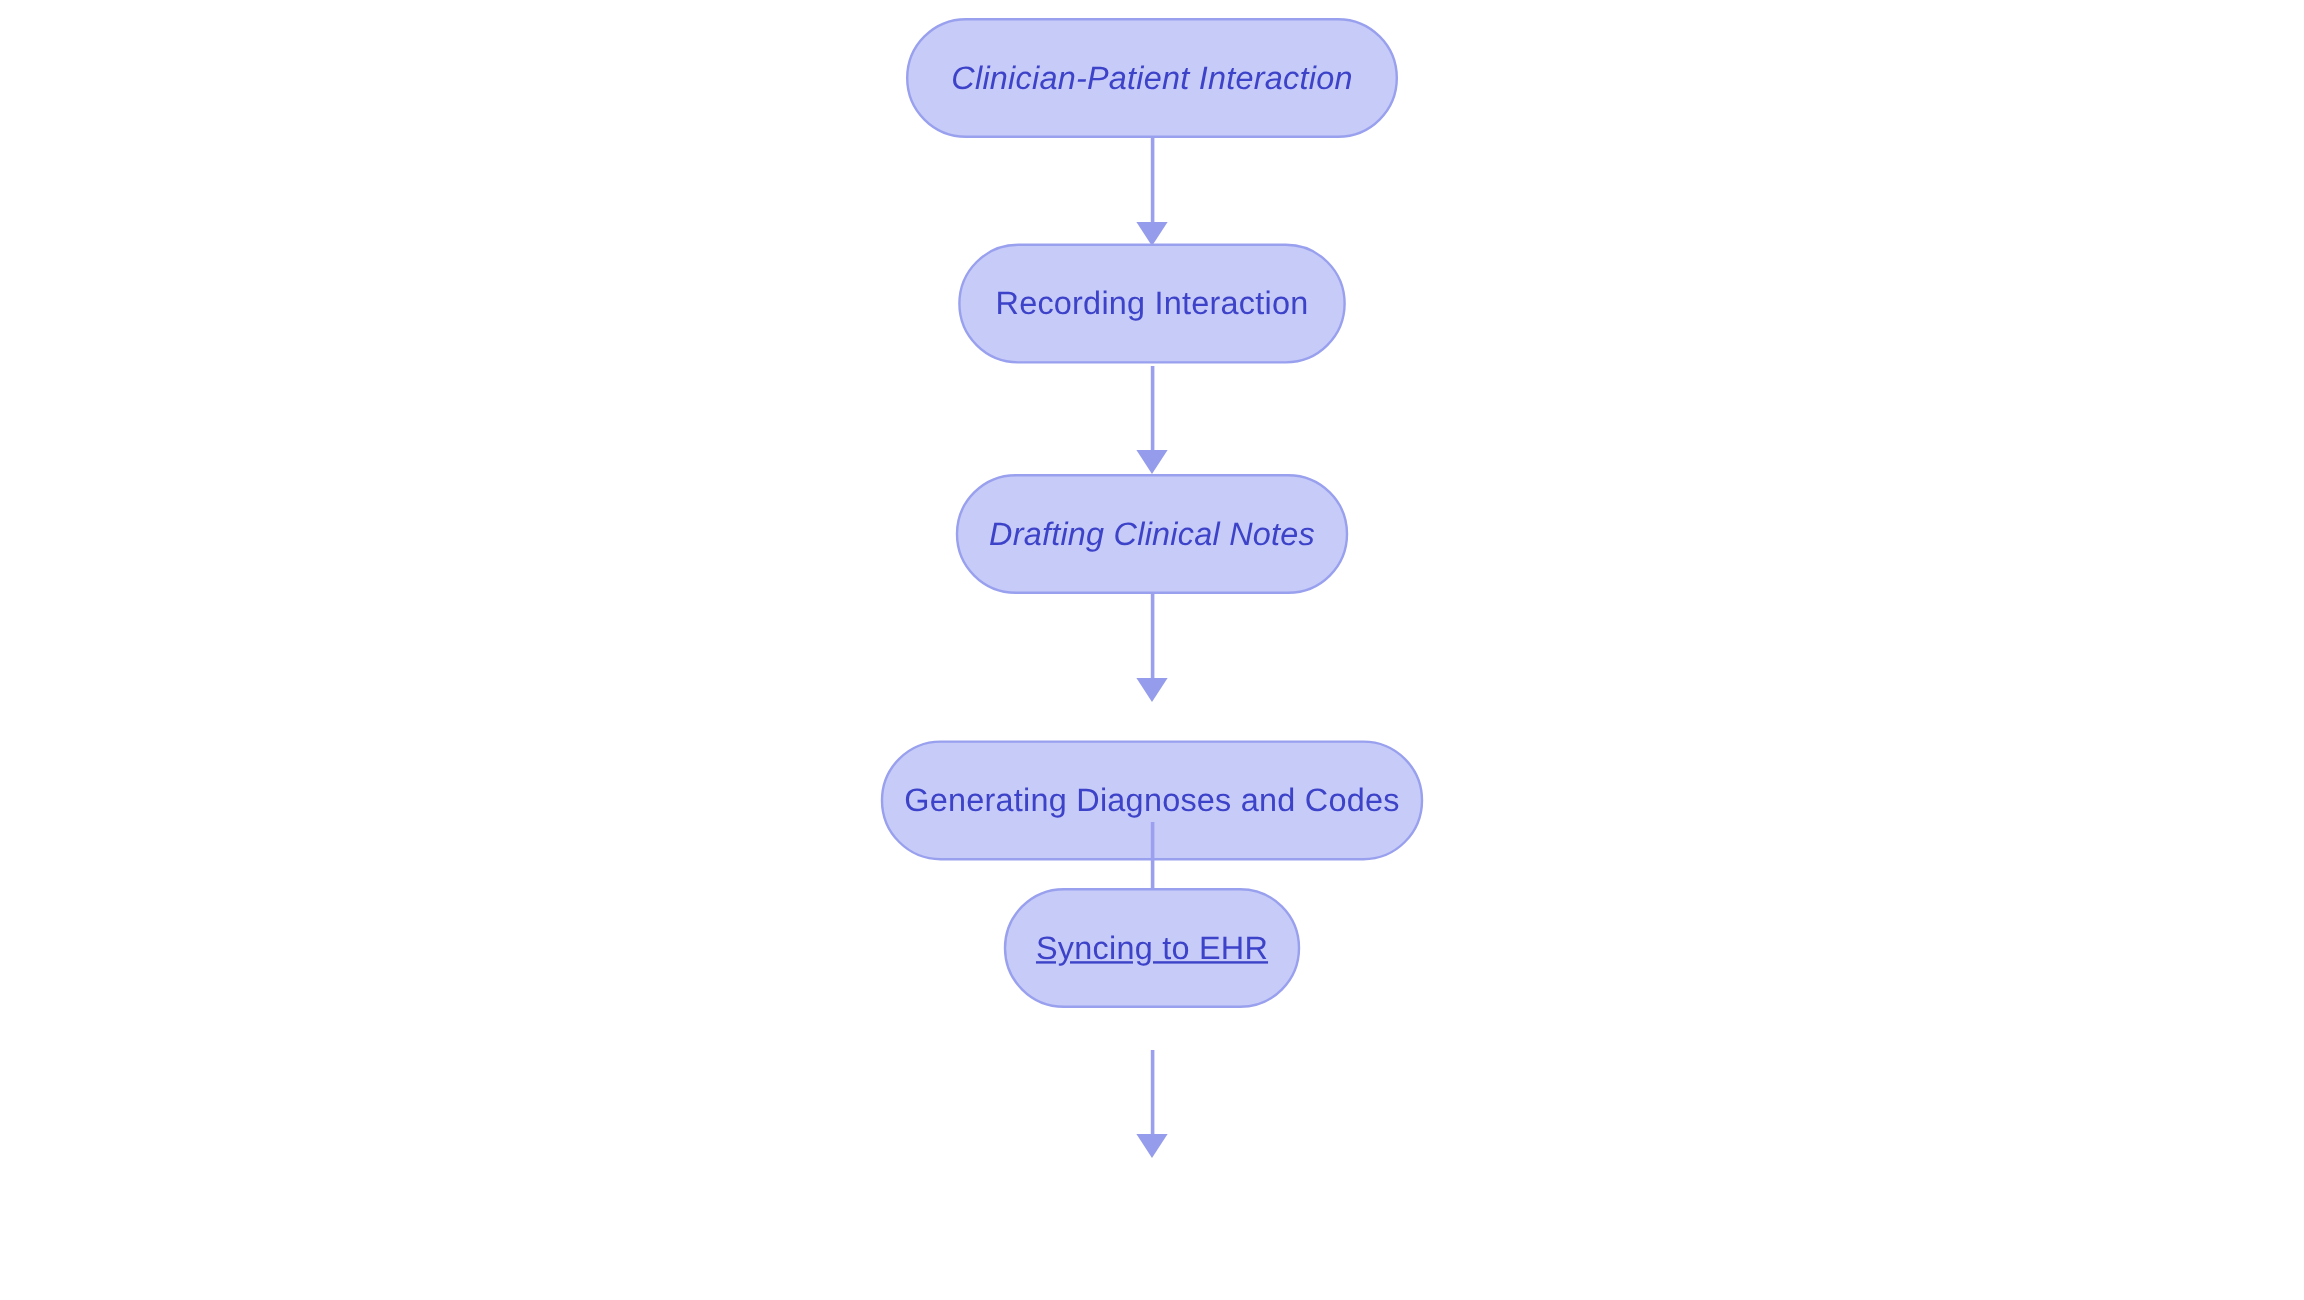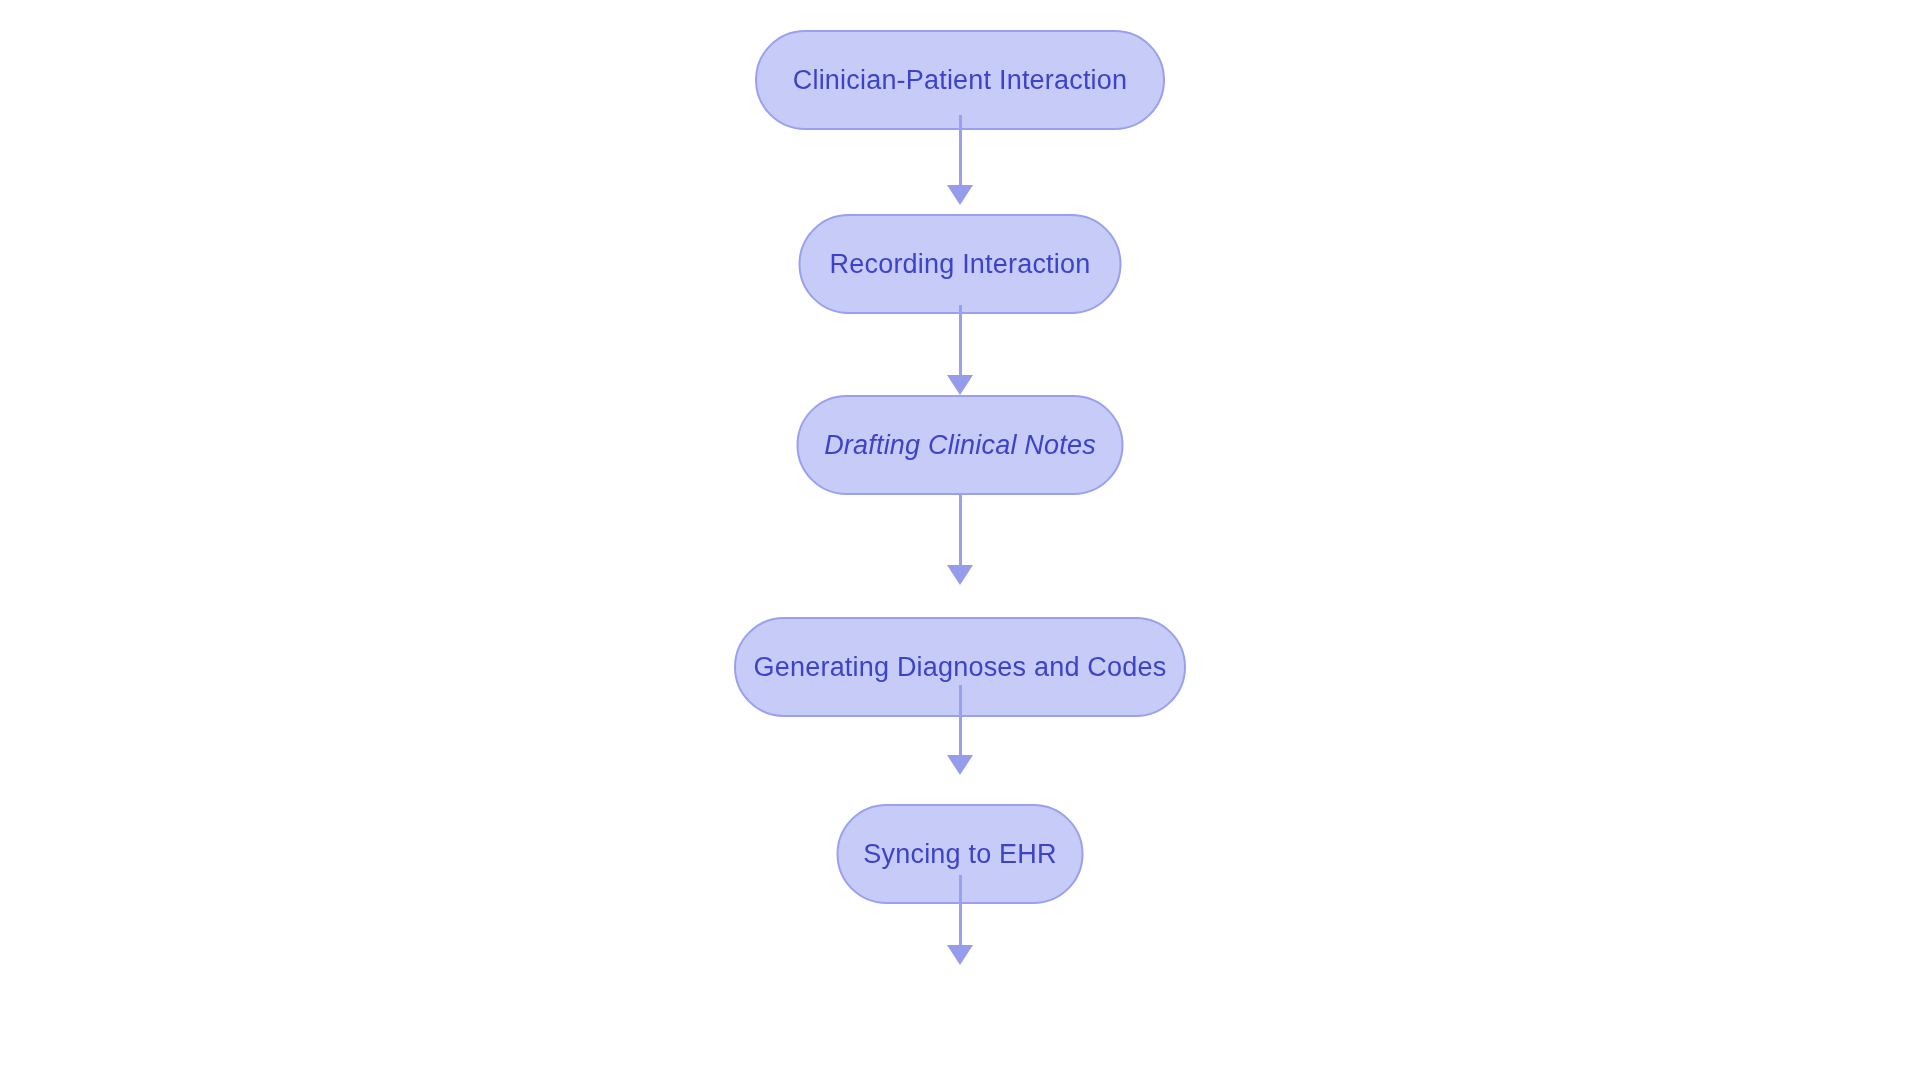--- a/index.html
+++ b/index.html
@@ -51,25 +51,25 @@
     background: #9aa0ee;
   }
   .arrow .head {
     width: 0;
     height: 0;
     border-left: 13px solid transparent;
     border-right: 13px solid transparent;
     border-top: 20px solid #959ceb;
   }
   
-  .n1 { top: 30px;  width: 410px; }
-  .n2 { top: 214px; width: 323px; }
+  .n1 { top: 15px;  width: 410px; font-style: italic; }
+  .n2 { top: 203px; width: 323px; }
   .n3 { top: 395px; width: 327px; font-style: italic; }
   .n4 { top: 585px; width: 452px; margin-top: 32px; }
-  .n5 { top: 804px; width: 247px; }
+  .n5 { top: 740px; width: 247px; text-decoration: underline; }
   .n6 { top: 965px; width: 406px; }
   .a1 { top: 115px; }
   .a2 { top: 305px; }
   .a3 { top: 495px; }
   .a4 { top: 685px; }
   .a5 { top: 875px; }
 </style>
 </head>
 <body>
 

